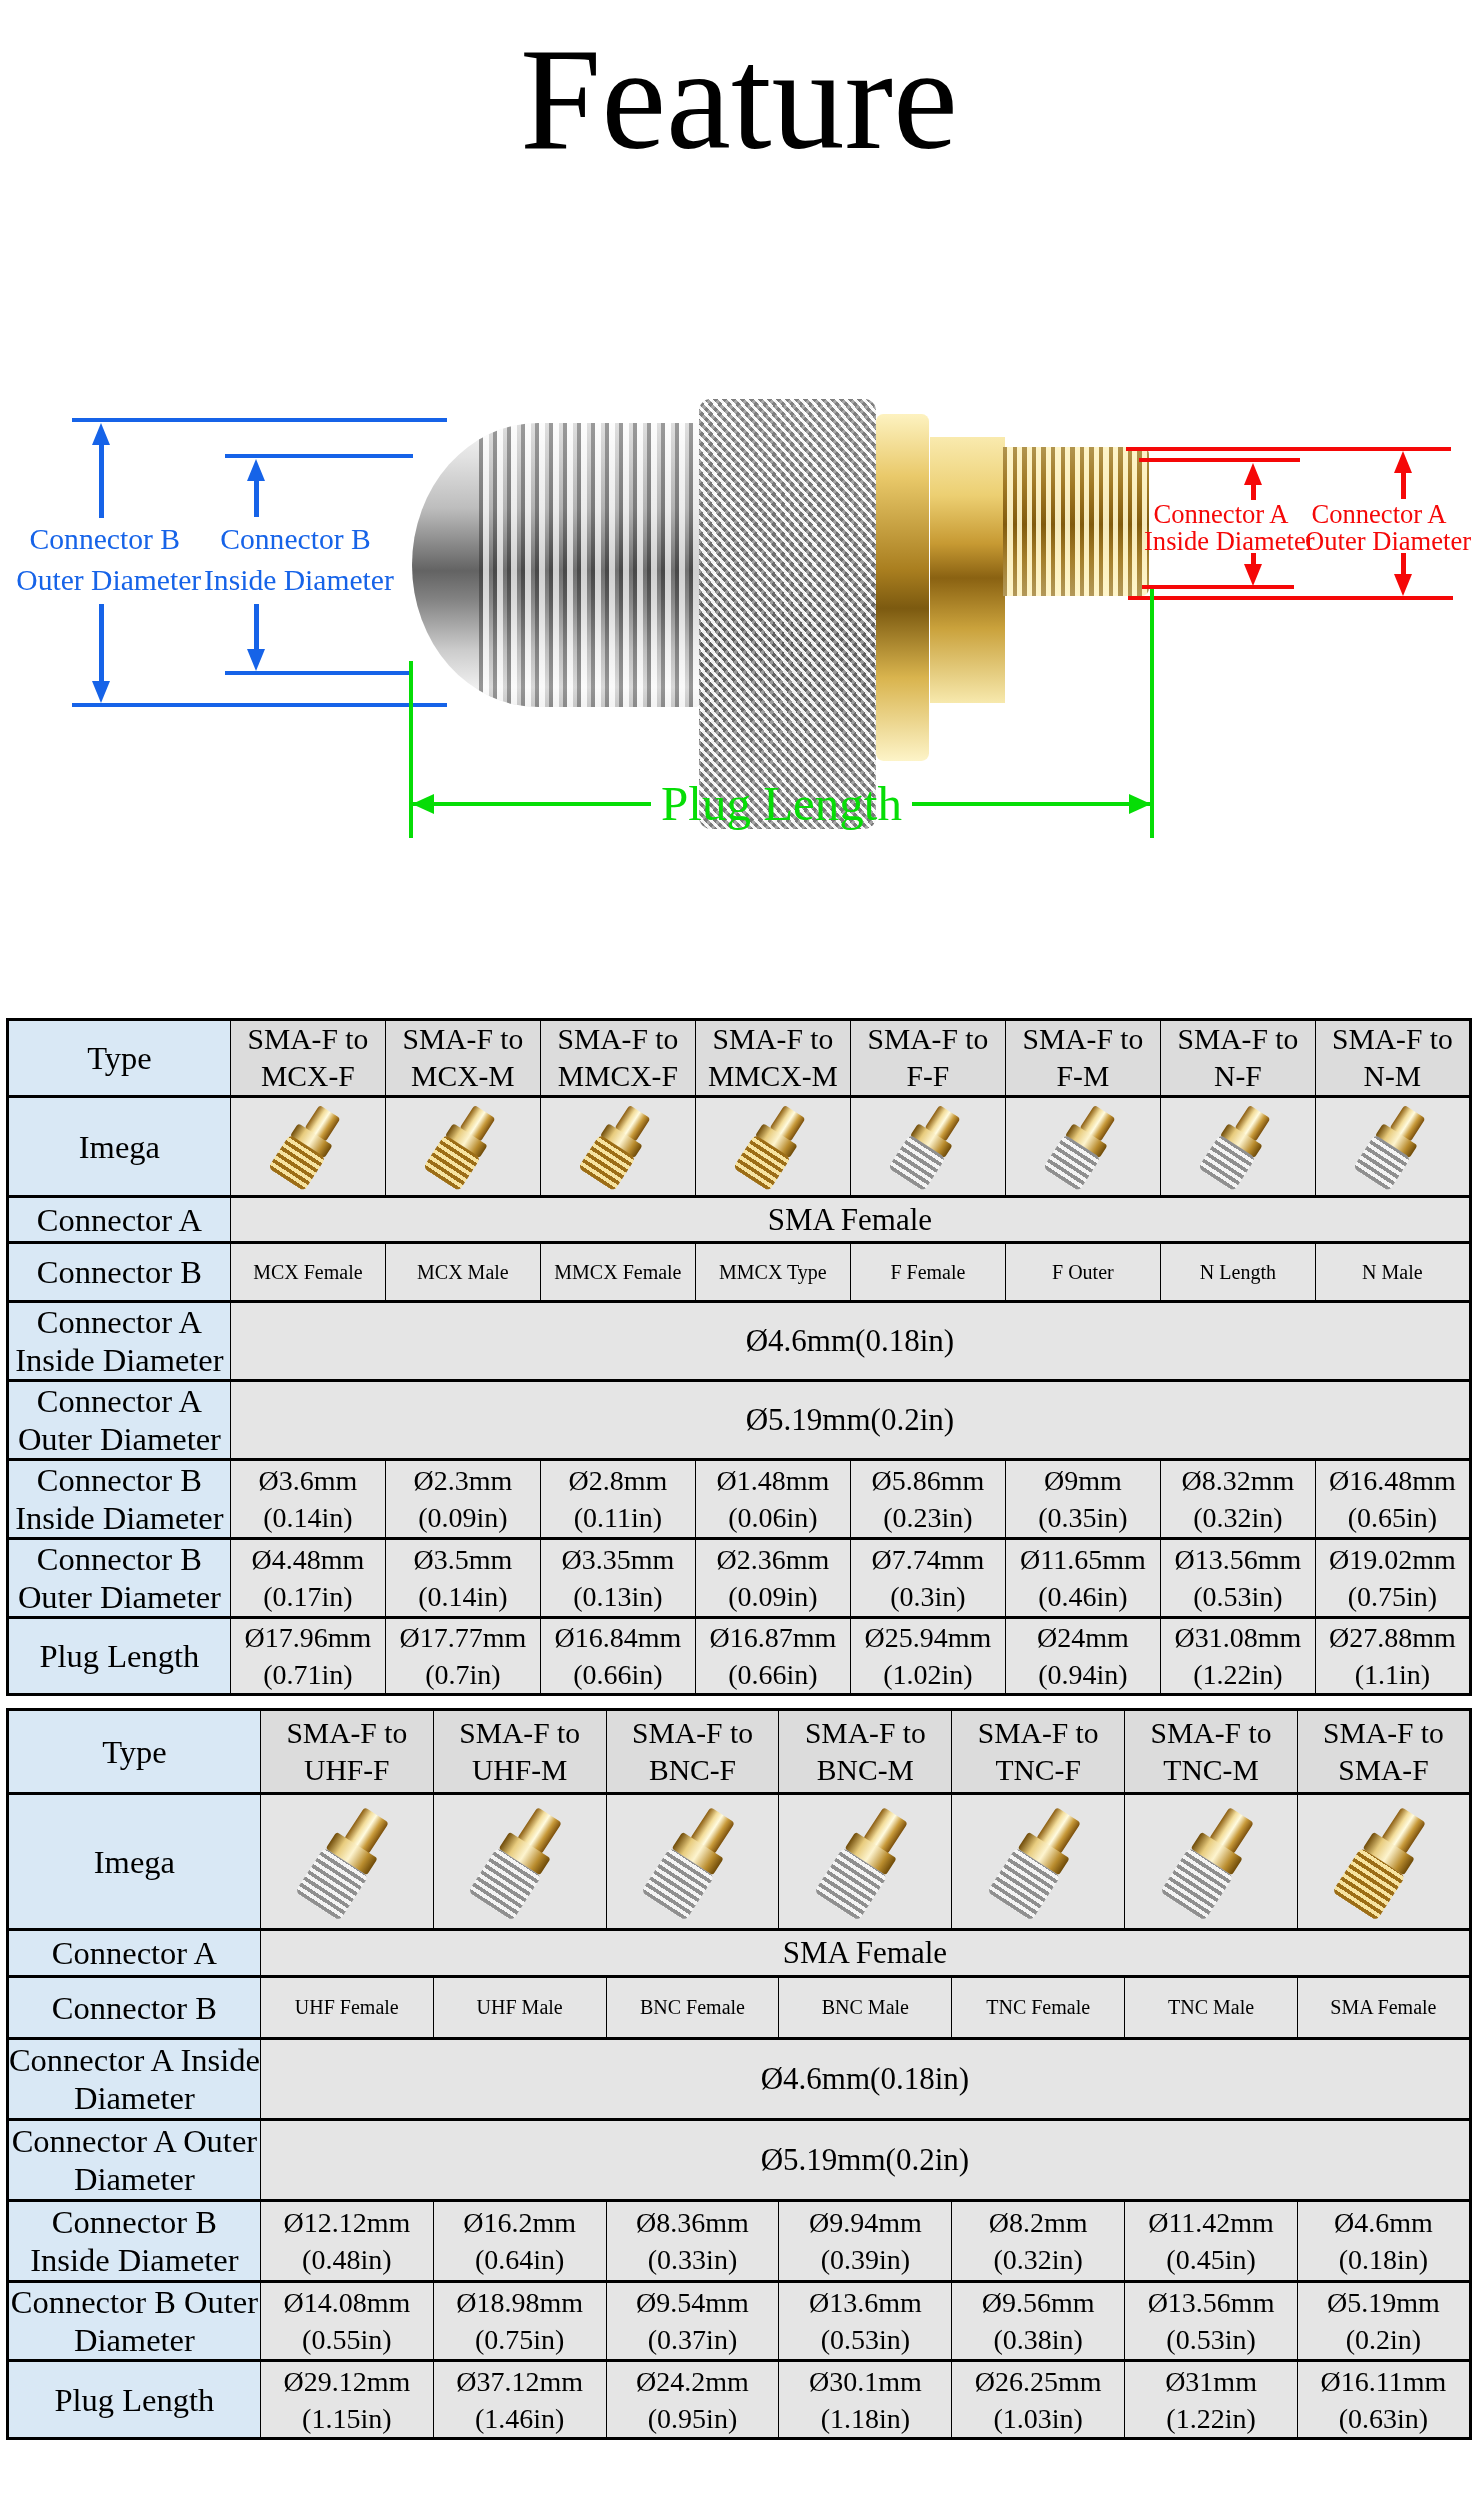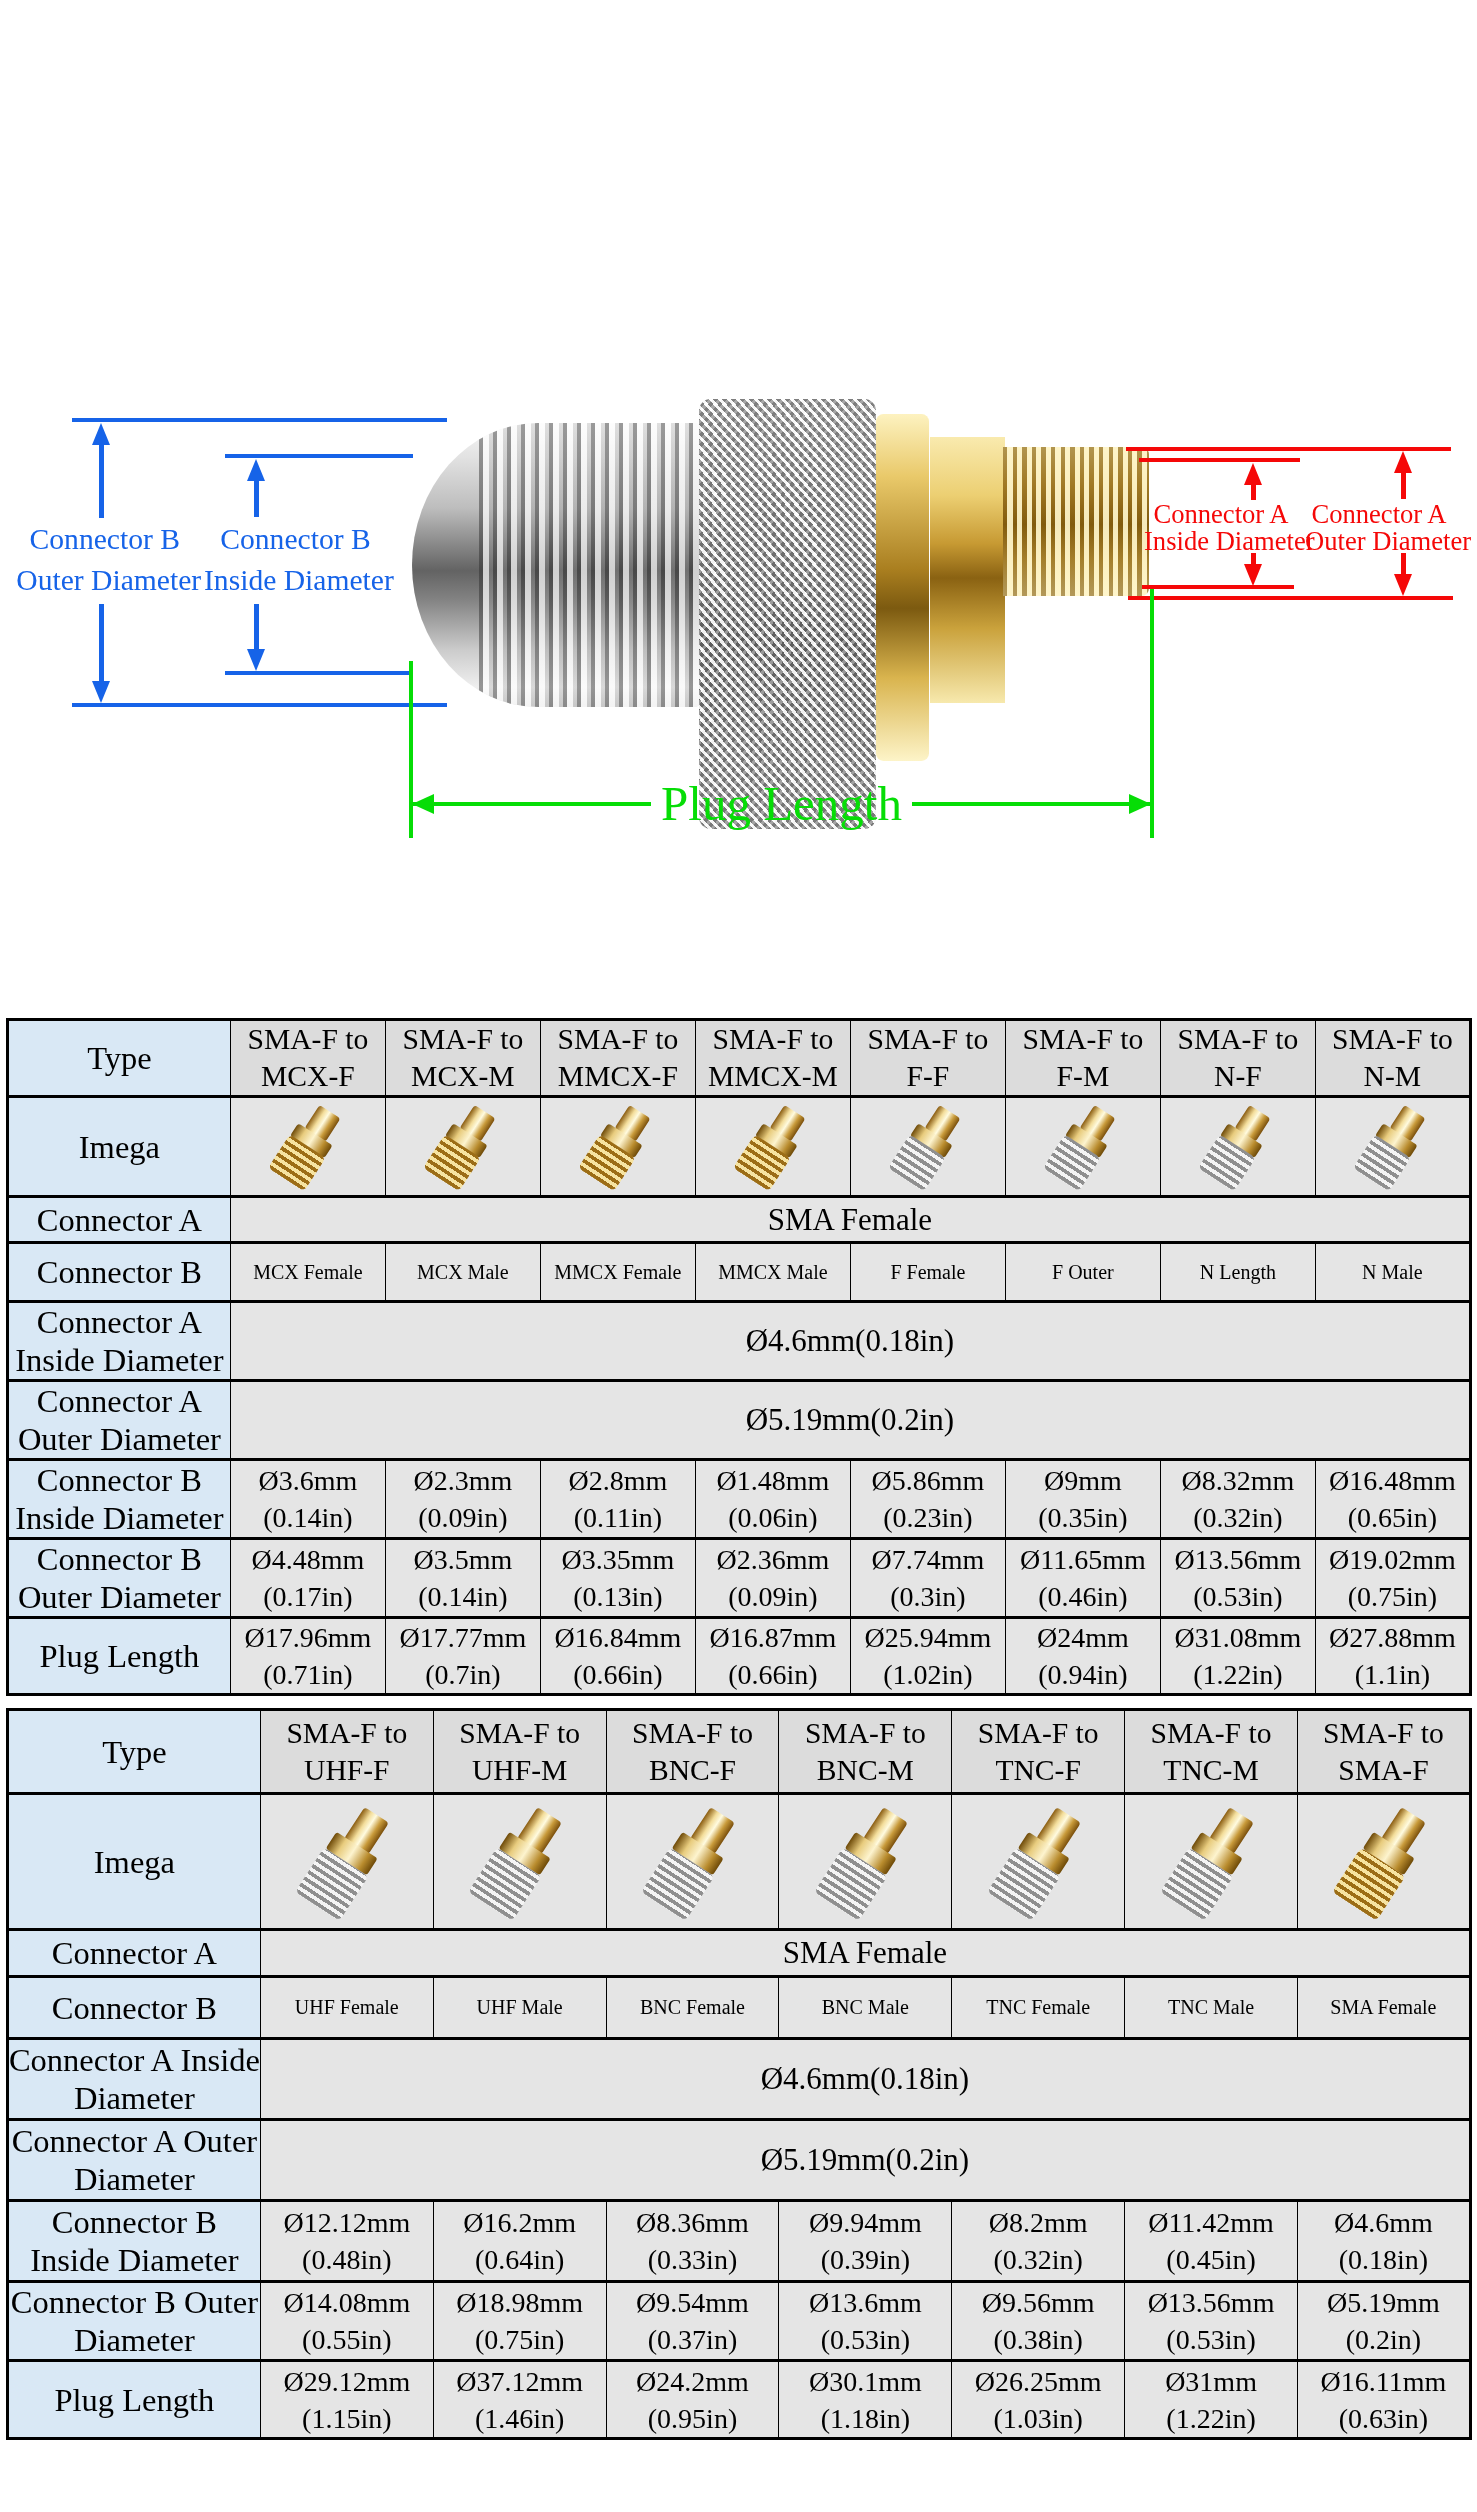--- a/index.html
+++ b/index.html
@@ -98,20 +98,21 @@
   .conn-photo[data-finish="silver"] .c-b{background:repeating-linear-gradient(0deg,#8f8f8f 0 3.7px,#f4f4f4 3.7px 7.4px);}
 
   
   .reminder{position:absolute;left:7.4px;top:2463px;font-size:34px;color:#f50808;white-space:nowrap;}
 </style>
 </head>
 <body>
 
 <div class="screen">
 
+  <div class="title">Feature</div>
 
   <div class="hero">
 
     <div class="silver-body">
         <div class="threads"></div>
       </div>
     <div class="knurl"></div>
     <div class="gold-flange"></div>
     <div class="gold-neck"></div>
     <div class="gold-thread"></div>
@@ -245,21 +246,21 @@
     </tr>
     <tr class="r1-a">
       <td class="lbl">Connector A</td>
       <td class="spanv" colspan="8">SMA Female</td>
     </tr>
     <tr class="r1-b">
       <td class="lbl">Connector B</td>
       <td class="bname">MCX Female</td>
       <td class="bname">MCX Male</td>
       <td class="bname">MMCX Female</td>
-      <td class="bname">MMCX Male</td>
+      <td class="bname">MMCX Type</td>
       <td class="bname">F Female</td>
       <td class="bname">F Outer</td>
       <td class="bname">N Length</td>
       <td class="bname">N Male</td>
     </tr>
     <tr class="r1-ai">
       <td class="lbl">Connector A Inside Diameter</td>
       <td class="spanv" colspan="8">Ø4.6mm(0.18in)</td>
     </tr>
     <tr class="r1-ao">

